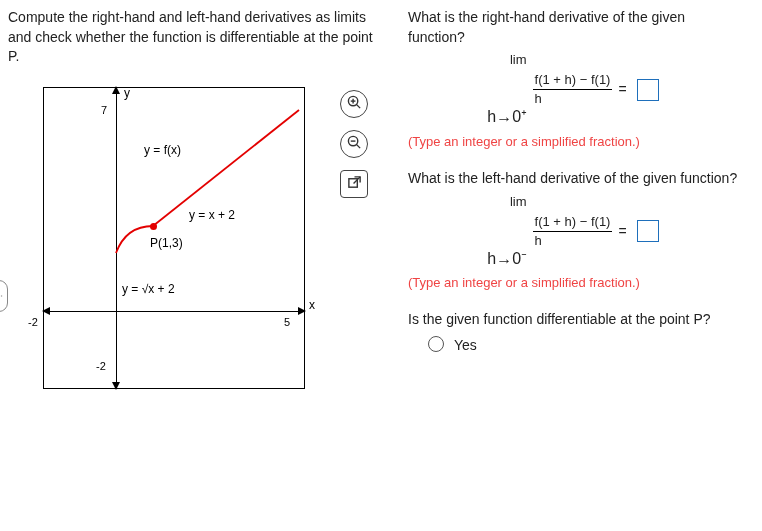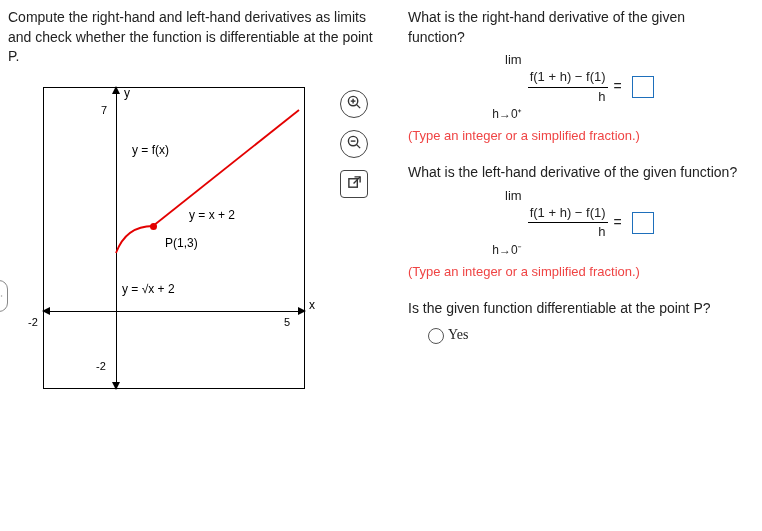--- a/index.html
+++ b/index.html
@@ -98,43 +98,43 @@
     cursor:pointer;
   }
   .sub-q { margin-bottom: 18px; line-height:1.4; }
   .limit-block {
     display:flex; align-items:center; justify-content:center; gap:6px; margin:4px 0;
   }
   .lim-col {
     display:flex; flex-direction:column; align-items:flex-end; font-size:13px;gap:36px;
   }
   .lim-top { padding-bottom:1px;}
-  .lim-bot { font-size:12px; }
+  .lim-bot { font-size:16px; }
   .frac {
-    display:inline-flex; flex-direction:column; align-items:flex-end; font-size:13px;
+    display:inline-flex; flex-direction:column; align-items:flex-start; font-size:13px;
   }
   .frac .num { border-bottom:1px solid #000; padding:0 2px;}
   .frac .den { padding:0 2px;}
   .answer-box {
     display:inline-block;
     width: 22px;
     height: 22px;
     border: 1px solid #1e6fbb;
     margin-left: 4px;
     vertical-align: middle;
     background:#fff;
     box-sizing:border-box;
   }
   .blue-note {
     color: #ef4444;
     font-size: 13px;
     margin-top:2px;
   }
   .radio-row {
-    display:flex; align-items:flex-end; gap:4px; margin:6px 0 6px 20px;font-family:Liberation Serif, serif;
+    display:flex; align-items:flex-start; gap:10px; margin:6px 0 6px 20px;
   }
   .radio {
     width:14px; height:14px; border:1px solid #555; border-radius:50%; display:inline-flex; align-items:center; justify-content:center; cursor:pointer;
   }
   .radio.selected::after {
     content:''; width:8px; height:8px; background:#1e6fbb; border-radius:50%;
   }
 </style>
 </head>
 <body>
@@ -152,23 +152,23 @@
 
           <path d="M 72 165 Q 82 138, 109 138" stroke="#e30000" stroke-width="1.8" fill="none"></path>
 
           <path d="M 109 138 L 255 22" stroke="#e30000" stroke-width="1.8" fill="none"></path>
         </svg>
         <div class="dot" style="left:106px; top:135px;"></div>
 
         <div class="label" style="left:80px; top:-2px;">y</div>
         <div class="label" style="left:265px; top:210px;">x</div>
 
-        <div class="label" style="left:88px; top:55px;">y = f(x)</div>
+        <div class="label" style="left:100px; top:55px;">y = f(x)</div>
         <div class="label" style="left:145px; top:120px;">y = x + 2</div>
-        <div class="label" style="left:121px; top:148px;">P(1,3)</div>
+        <div class="label" style="left:106px; top:148px;">P(1,3)</div>
         <div class="label" style="left:78px; top:194px;">y = √x + 2</div>
 
         <div class="tick" style="left:57px; top:16px;">7</div>
         <div class="tick" style="left:52px; top:272px;">-2</div>
         <div class="tick" style="left:-16px; top:228px;">-2</div>
         <div class="tick" style="left:240px; top:228px;">5</div>
       </div>
     </div>
 
     <div class="tools">

